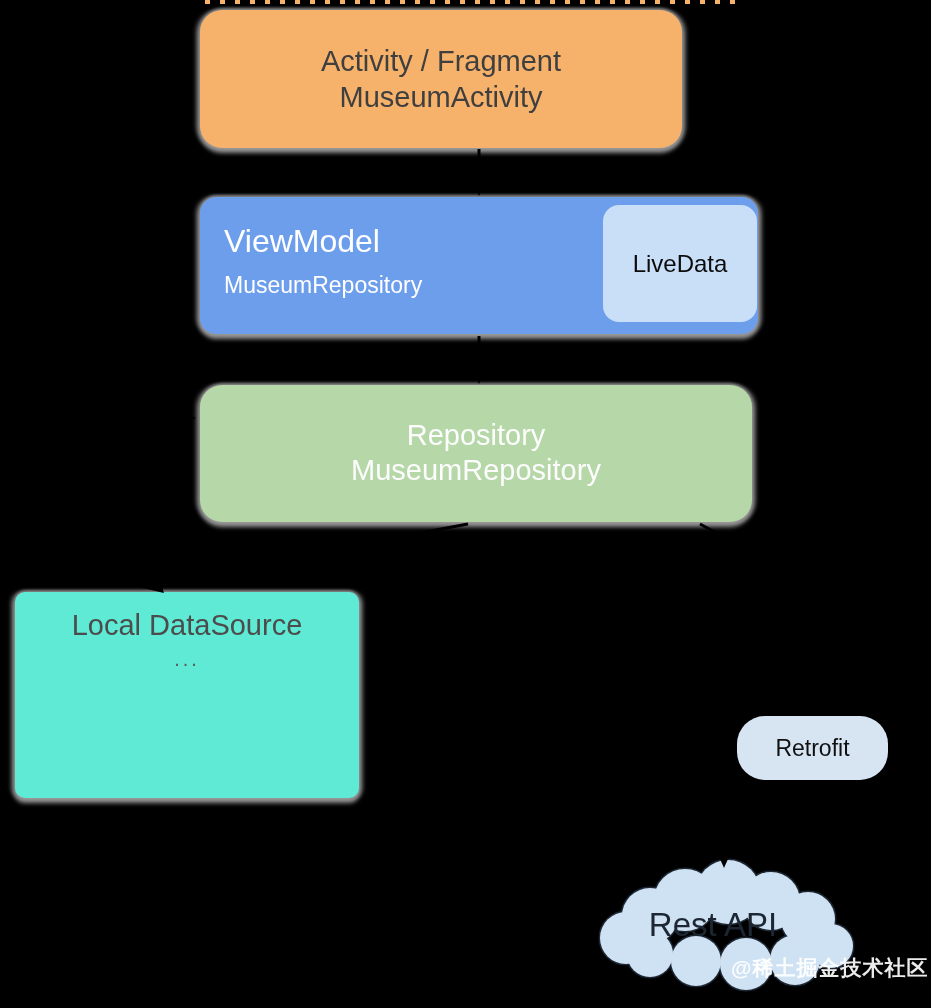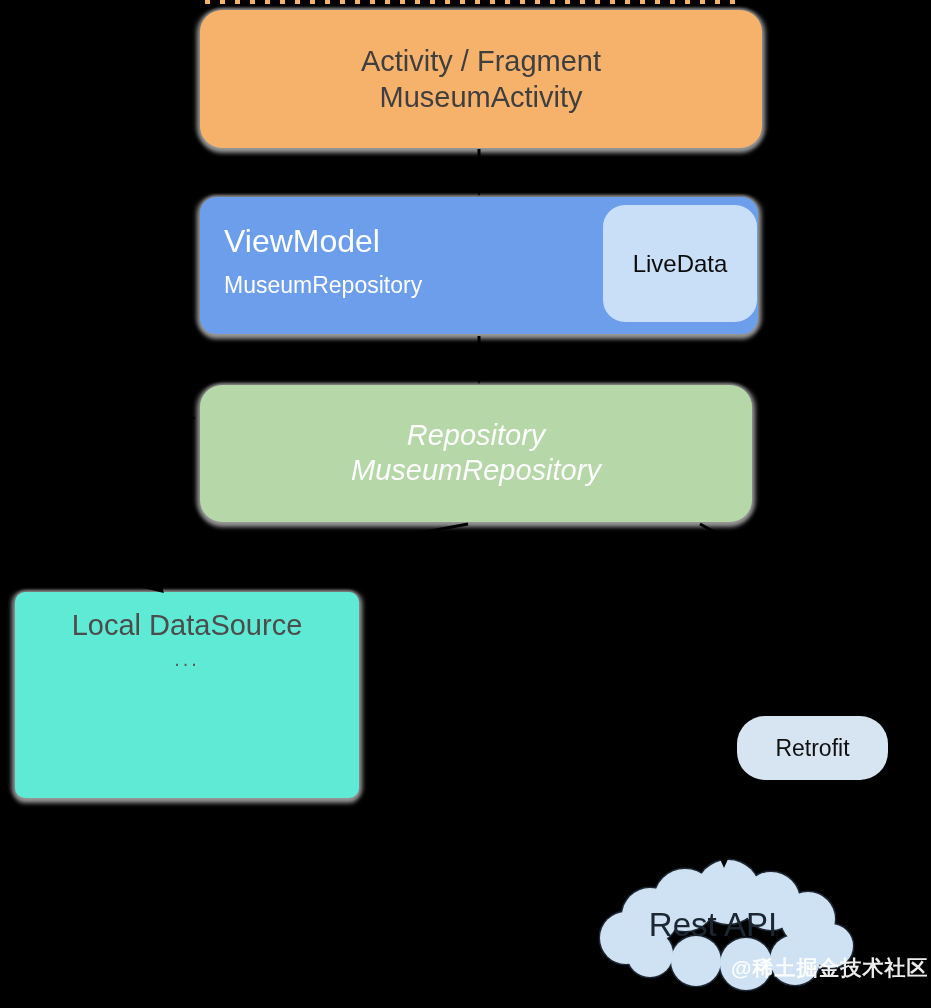--- a/index.html
+++ b/index.html
@@ -13,21 +13,21 @@
                   4px 0 4px 0 rgba(150,150,150,.65),-4px 0 4px 0 rgba(150,150,150,.65);}
   .centered{display:flex;flex-direction:column;align-items:center;}
   .title{font-size:29px;line-height:1.15;}
   .subtitle{font-size:29px;line-height:1.25;}
 
   
   #top-sliver{position:absolute;left:205px;top:0;width:535px;height:4px;
     background:repeating-linear-gradient(90deg,#F6B26B 0 5px,#000 5px 15px);}
 
   
-  #activity-box{left:200px;top:10px;width:562px;height:138px;border-radius:22px;
+  #activity-box{left:200px;top:10px;width:482px;height:138px;border-radius:22px;
     color:#3F3F3F;justify-content:center;}
   #activity-box .title{margin-top:2px;}
 
   
   #viewmodel-box{left:200px;top:197px;width:558px;height:137px;border-radius:16px;color:#fff;}
   #viewmodel-title{position:absolute;left:24px;top:26px;font-size:32px;}
   #viewmodel-subtitle{position:absolute;left:24px;top:75px;font-size:23px;}
   #livedata-box{position:absolute;left:603px;top:205px;width:154px;height:117px;border-radius:22px;
     display:flex;align-items:center;justify-content:center;font-size:24px;color:#0c0c0c;}
 
@@ -67,25 +67,25 @@
 
   <div class="box centered" id="activity-box" style="background-color: rgb(246, 178, 107);">
     <div class="title">Activity / Fragment</div>
     <div class="subtitle">MuseumActivity</div>
   </div>
 
   <div class="box" id="viewmodel-box" style="background-color: rgb(109, 158, 235);">
     <div id="viewmodel-title">ViewModel</div>
     <div id="viewmodel-subtitle">MuseumRepository</div>
   </div>
-  <div id="livedata-box" style="background-color: rgb(201, 222, 247);">
+  <div id="livedata-box" style="background-color: rgb(201, 222, 247); border-radius: 16px;">
     <span>LiveData</span>
   </div>
 
-  <div class="box centered" id="repository-box" style="background-color: rgb(182, 215, 168); font-style: italic;">
+  <div class="box centered" id="repository-box" style="background-color: rgb(182, 215, 168);">
     <div class="title">Repository</div>
     <div class="subtitle">MuseumRepository</div>
   </div>
 
   <div class="box centered" id="local-box" style="background-color: #5eead4;">
     <div class="title">Local DataSource</div>
     <div id="local-dots">...</div>
   </div>
 
   <div id="retrofit-box" style="background-color: rgb(215, 229, 243);">

